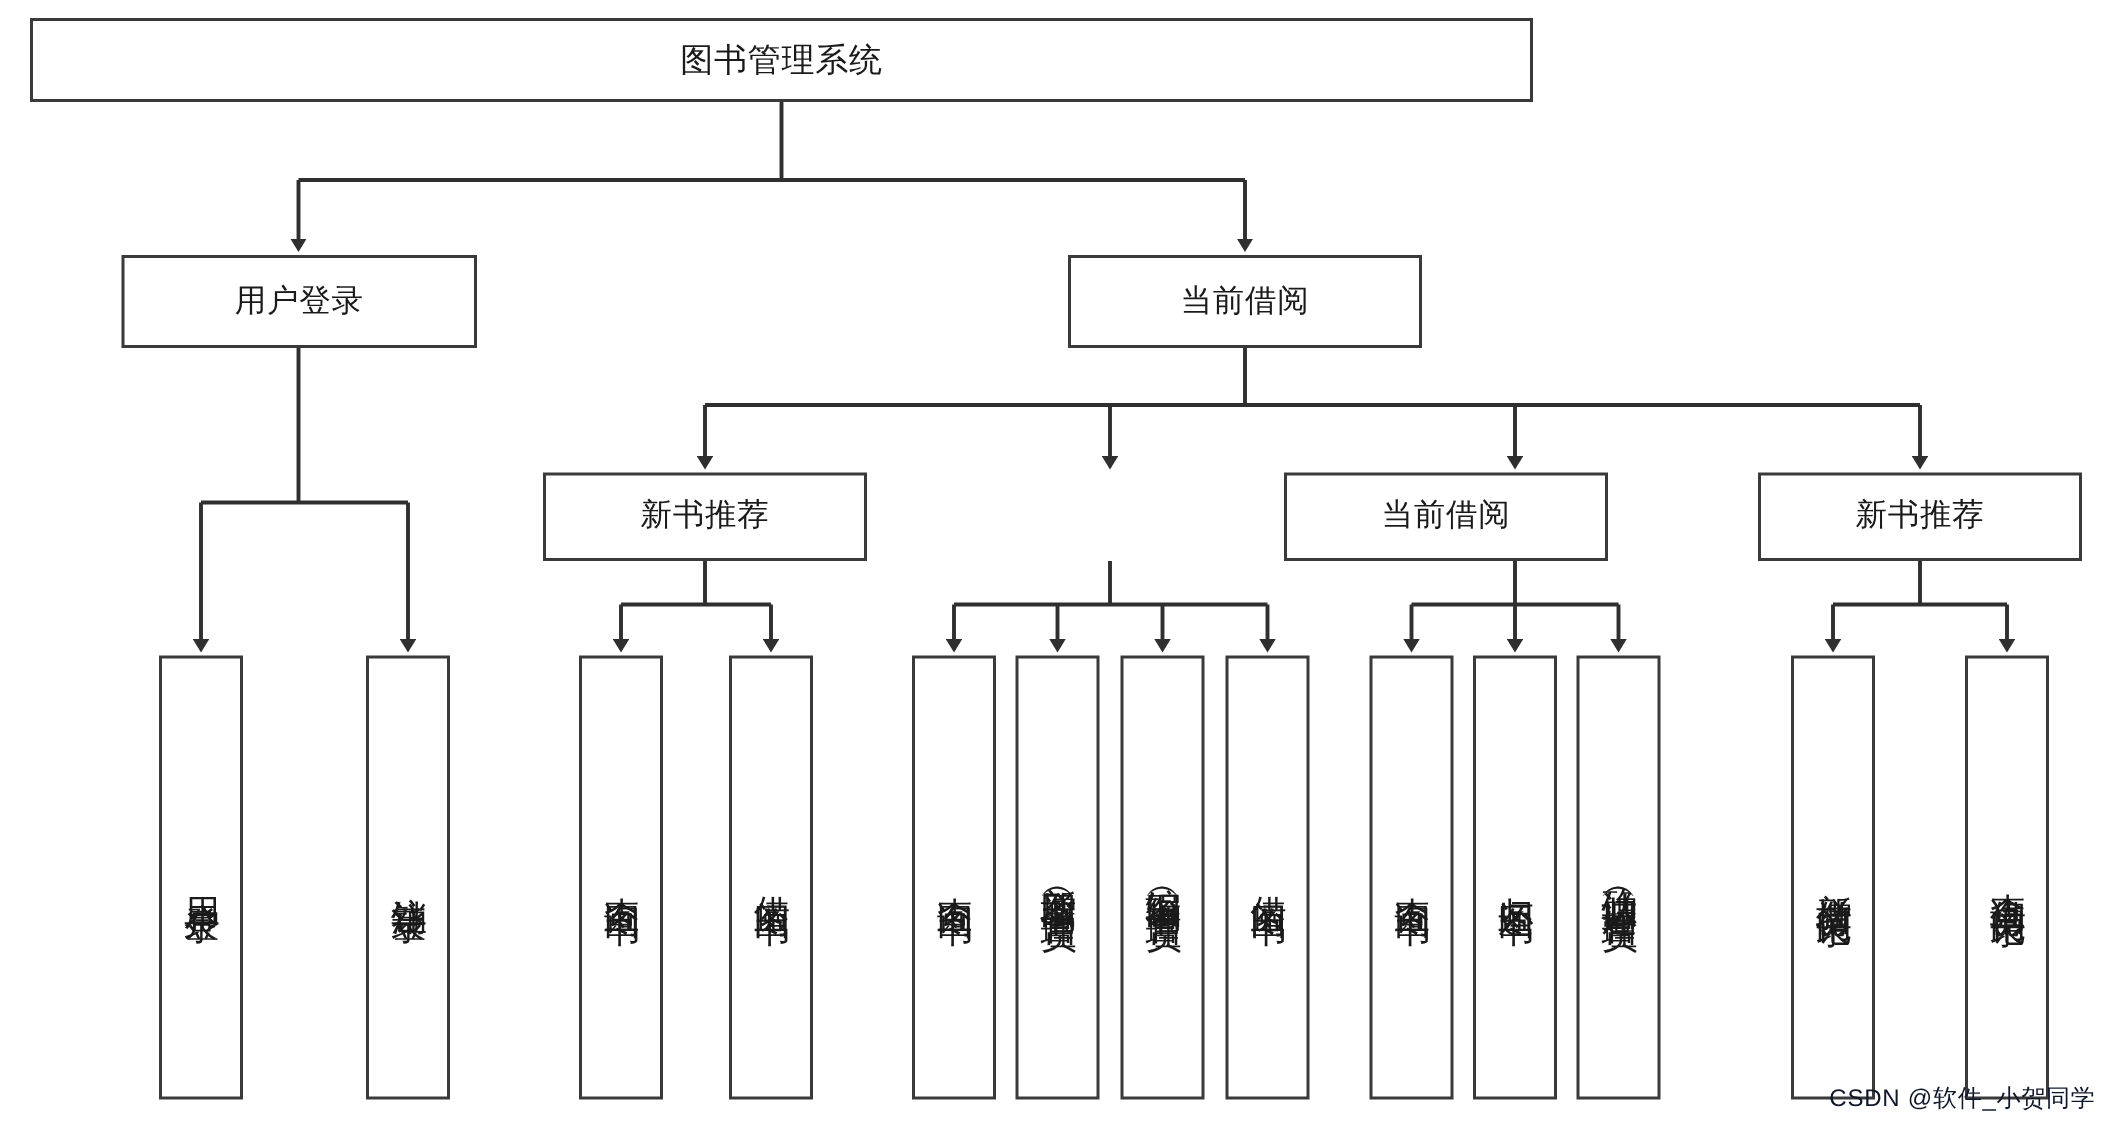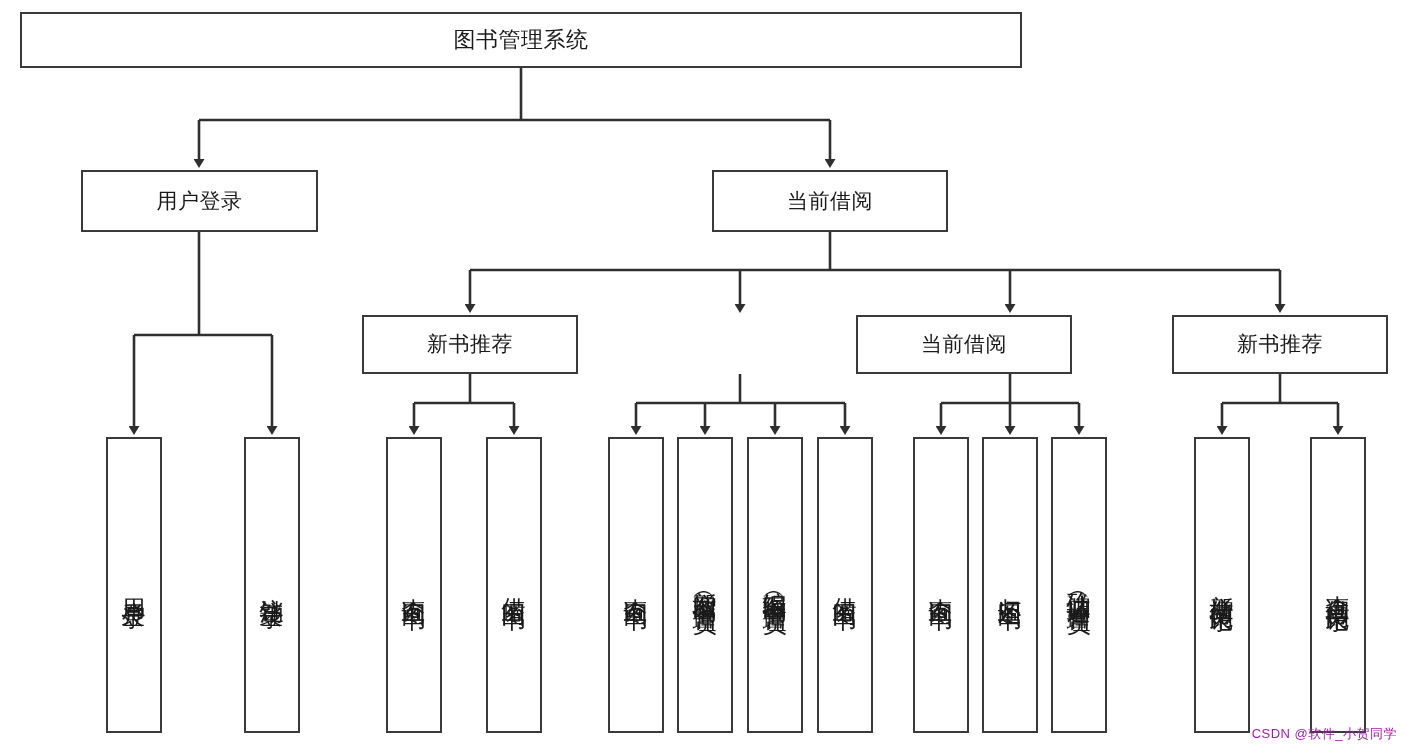--- a/index.html
+++ b/index.html
@@ -61,22 +61,22 @@
     text-orientation: upright;
     font-size: 24px;
     line-height: 1.05;
     letter-spacing: 3px;
     white-space: nowrap;
   }
   #watermark {
     position: absolute;
     right: 8px;
     bottom: 4px;
-    font-size: 13px;
-    color: #a21caf;
+    font-size: 16px;
+    color: #0f172a;
     letter-spacing: 0.5px;
     white-space: nowrap;
     z-index: 5;
   }
 </style>
 </head>
 <body>
 
 <div id="canvas">
 

